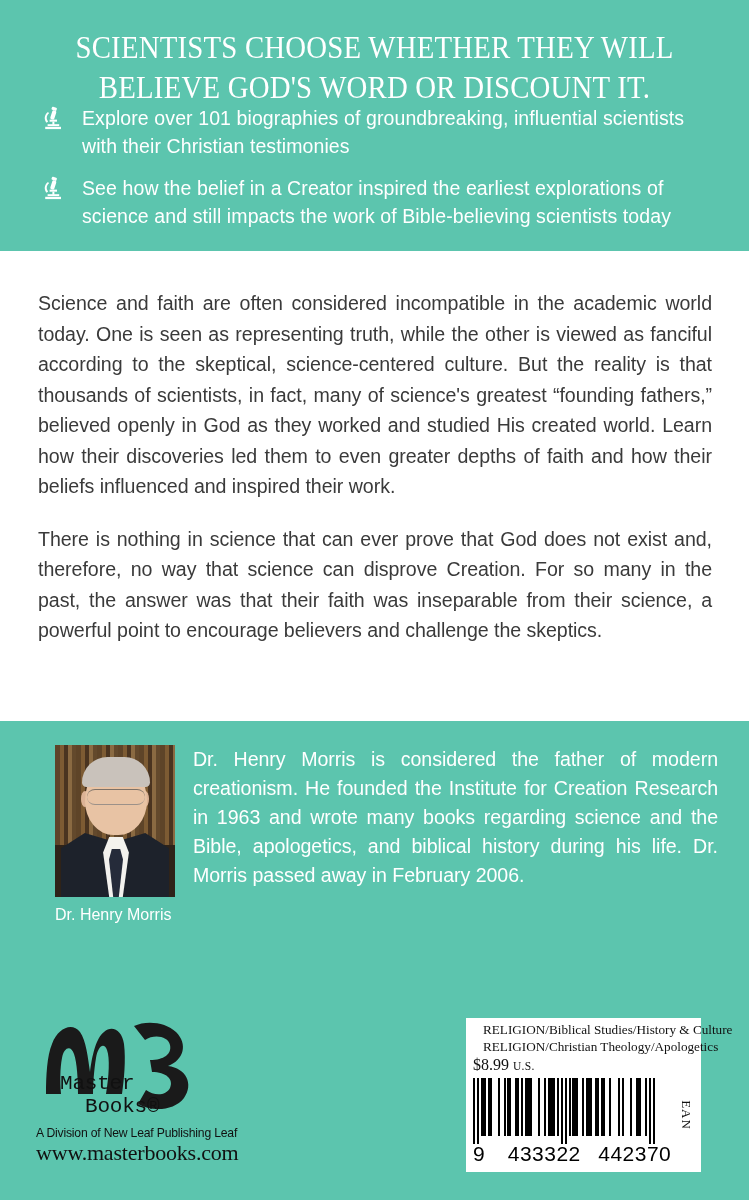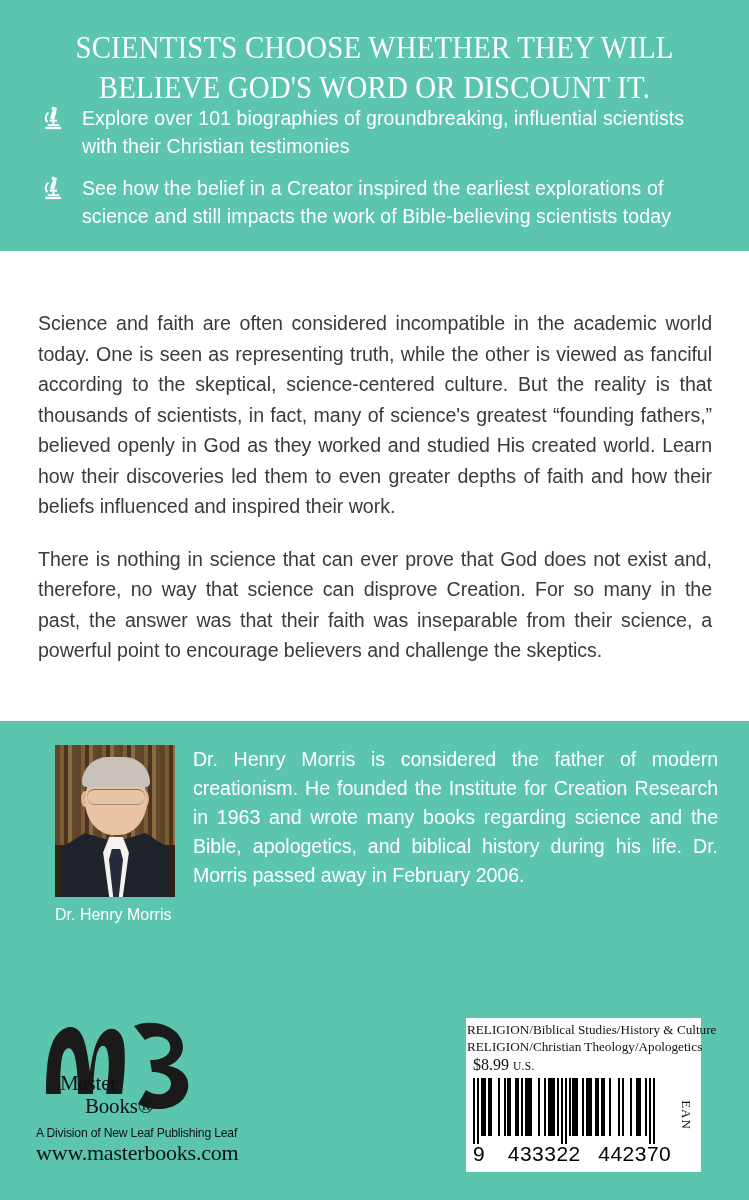--- a/index.html
+++ b/index.html
@@ -79,21 +79,21 @@
     font-size: 19.5px;
     line-height: 28px;
     letter-spacing: 0.1px;
     max-width: 636px;
   }
 
   
   .body-copy {
     position: absolute;
     left: 38px;
-    top: 308px;
+    top: 288px;
     width: 674px;
     color: #3a3a3a;
   }
   .body-copy p {
     margin: 0 0 22px 0;
     font-size: 19.6px;
     line-height: 30.5px;
     text-align: justify;
     letter-spacing: -0.05px;
   }
@@ -221,21 +221,21 @@
     width: 180px;
     height: 104px;
     position: relative;
     margin-left: 6px;
   }
   .logo-mark svg { display: block; }
   .logo-name {
     position: absolute;
     left: 18px;
     top: 58px;
-    font-family: Liberation Serif, serif;
+    font-family: Liberation Mono, monospace;
     font-size: 21px;
     line-height: 23px;
     font-weight: 400;
     color: #111111;
     letter-spacing: -0.2px;
   }
   .logo-name .ln2 { display: block; padding-left: 25px; }
   .logo-div {
     margin-top: 8px;
     font-size: 12.2px;
@@ -259,21 +259,21 @@
     top: 1018px;
     width: 235px;
     background: #ffffff;
     padding: 4px 0 7px 0;
   }
   .bisac {
     font-family: "Liberation Serif", serif;
     font-size: 13.2px;
     line-height: 16.5px;
     color: #111111;
-    padding-left: 1px;
+    padding-left: 17px;
     white-space: nowrap;
   }
   .price {
     font-family: "Liberation Serif", serif;
     font-size: 16px;
     line-height: 20px;
     color: #111111;
     padding-left: 7px;
   }
   .price .us {

